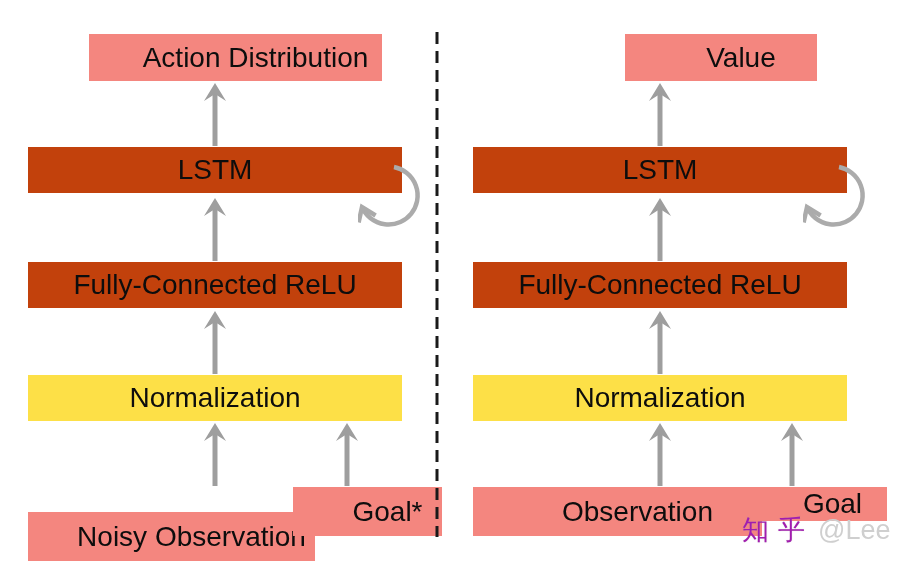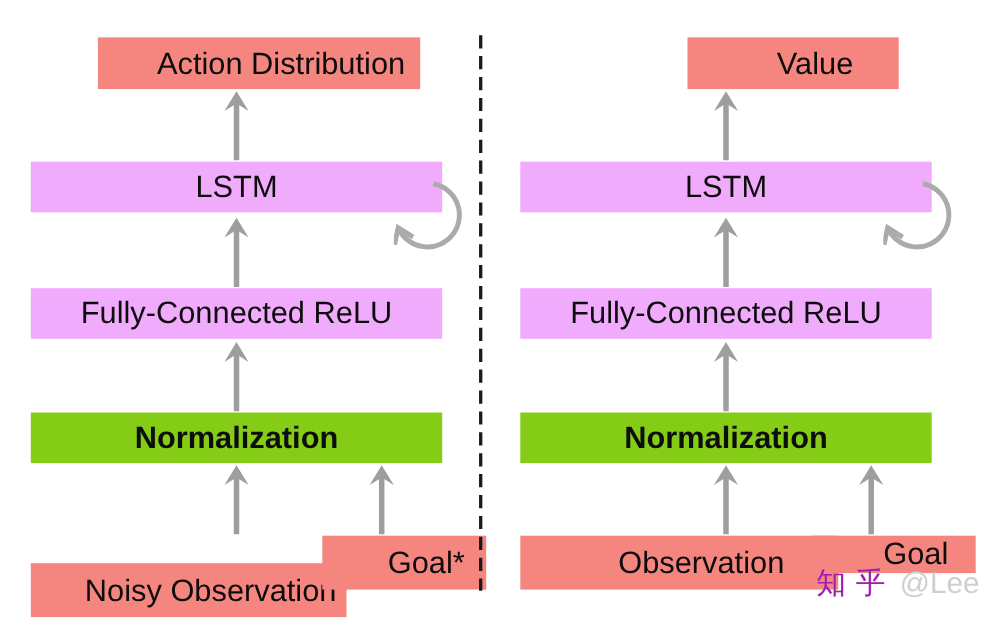--- a/index.html
+++ b/index.html
@@ -14,22 +14,22 @@
   .box {
     position: absolute;
     display: flex;
     align-items: center;
     justify-content: center;
     font-size: 28px;
     color: #0d0d0d;
     white-space: nowrap;
   }
   .red  { background: #F4867F; padding-left: 40px; }
-  .blue { background: #f0abfc; }
-  .gray { background: #84cc16; font-weight: bold; }
+  .blue { background: #c2410c; }
+  .gray { background: #fde047; }
 
   
   .l-output { left: 89px;  top: 34px;  width: 253px; height: 47px; }
   .l-lstm   { left: 28px;  top: 147px; width: 374px; height: 46px; }
   .l-fc     { left: 28px;  top: 262px; width: 374px; height: 46px; }
   .l-norm   { left: 28px;  top: 375px; width: 374px; height: 46px; }
   .l-obs    { left: 28px;  top: 487px; width: 247px; height: 49px; margin-top: 25px; }
   .l-goal   { left: 293px; top: 487px; width: 109px; height: 49px; }
 
   

